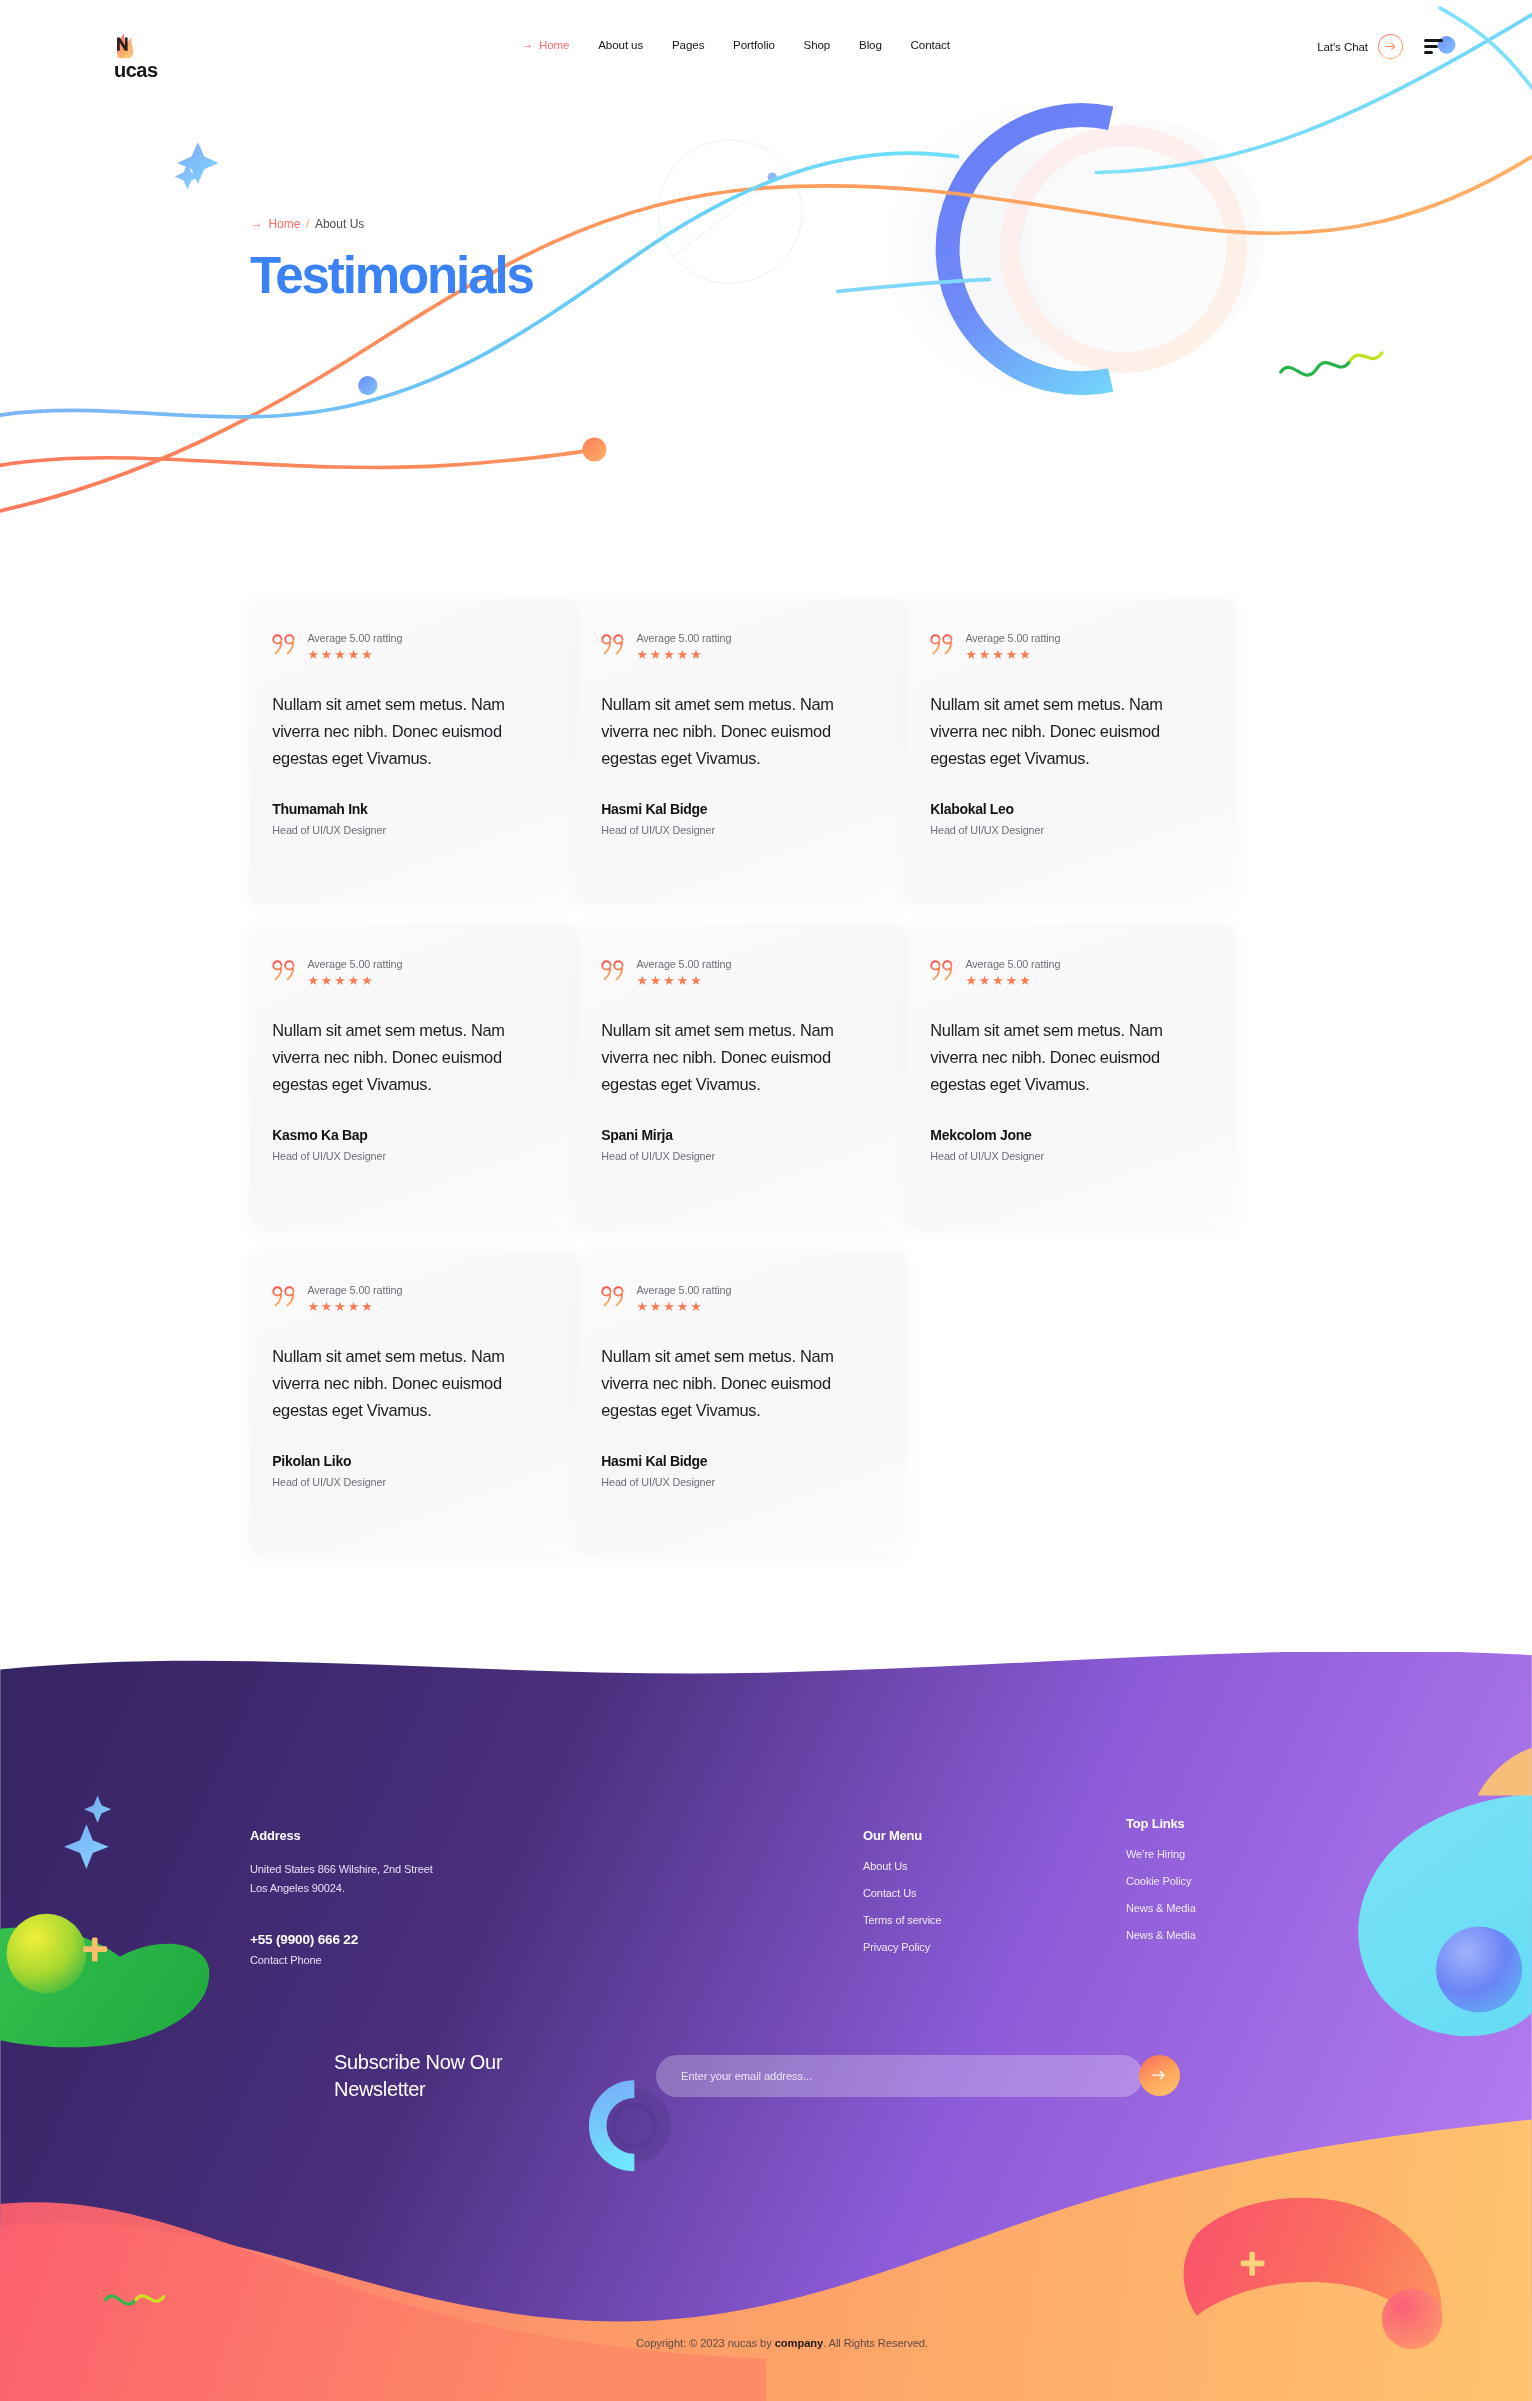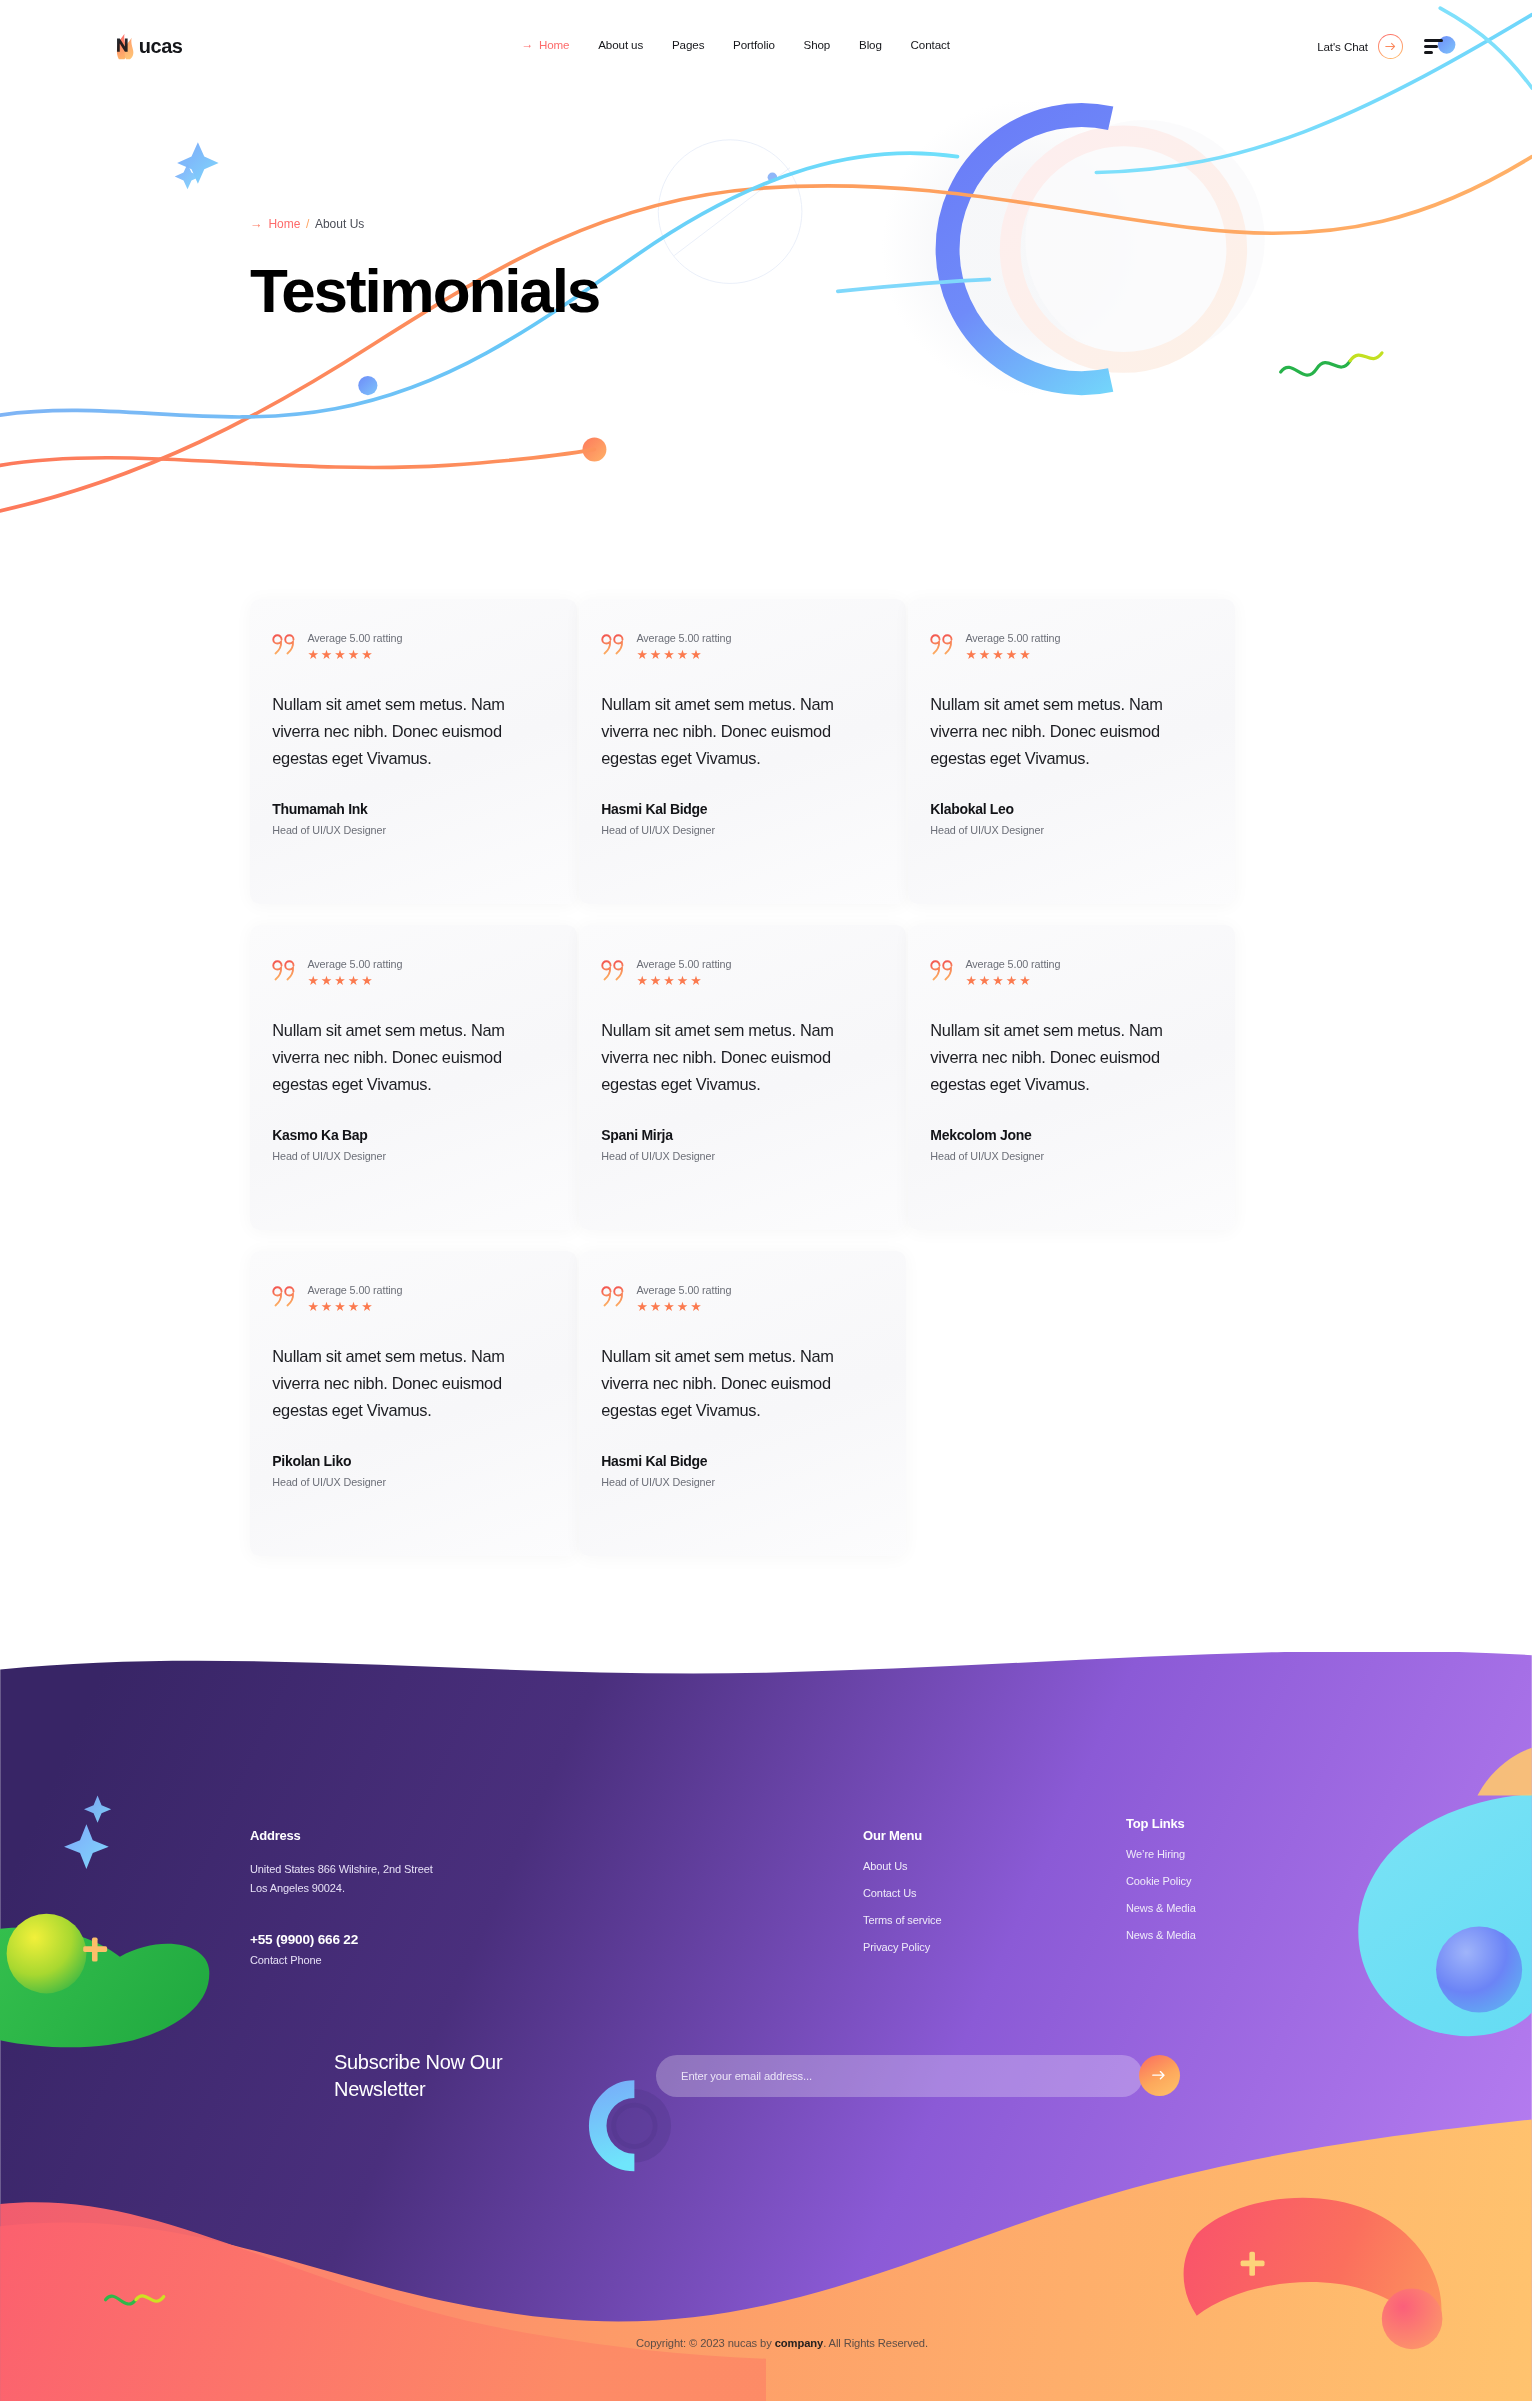--- a/index.html
+++ b/index.html
@@ -10,21 +10,21 @@
     color:#15161a;
     -webkit-font-smoothing:antialiased;
   }
   .page { position:relative; width:1532px; height:2401px; overflow:hidden; background:#fff; }
 
   
   .header {
     position:absolute; top:0; left:0; width:1532px; height:94px;
     display:flex; align-items:center; z-index:40;
   }
-  .logo { position:absolute; left:114px; top:32px; display:flex; align-items:center; height:29px; }
+  .logo { position:absolute; left:114px; top:32px; display:flex; height:29px;flex-direction:column; }
   .logo-mark { position:relative; width:24px; height:27px; margin-right:0.8px; }
   .nav { position:absolute; left:507px; top:38px; display:flex; align-items:center; gap:0; }
   .nav-item {
     font-size:11.6px; color:#15161a; letter-spacing:-0.1px;
     padding:0 14.4px; cursor:pointer; white-space:nowrap;
   }
   .nav-item.active { color:#fd6b6b; display:flex; align-items:center; gap:5.6px; }
   .nav-item.active .arr { font-size:12px; line-height:1; margin-top:-0.8px; }
   .logo-text { font-size:20px; font-weight:bold; letter-spacing:-0.5px; color:#15161a; }
 
@@ -51,23 +51,23 @@
   
   .hero { position:absolute; top:0; left:0; width:1532px; height:527px; overflow:hidden; }
   .hero-deco { position:absolute; inset:0; }
   .hero-content { position:absolute; left:250px; top:217px; z-index:10; }
   .breadcrumb { display:flex; align-items:center; gap:5.6px; font-size:12px; }
   .bc-arrow { color:#fd7b62; font-size:12.8px; line-height:1; }
   .bc-home { color:#fd6b6b; cursor:pointer; }
   .bc-sep { color:#ffa463; }
   .bc-cur { color:#4b4e57; }
   .hero-title {
-    margin-top:29px;
-    font-size:62px; font-weight:bold; letter-spacing:-2.1px;
-    color:#000000; line-height:1;
+    margin-top:19px;
+    font-size:51px; font-weight:bold; letter-spacing:-2.1px;
+    color:#3b82f6; line-height:1;
   }
 
   
   .cards {
     position:absolute; left:250px; top:599px; width:1038px;
     display:flex; flex-wrap:wrap; gap:0px 2px;
   }
   .card {
     width:327px; min-height:305px; padding:32px 22.3px 29px 22.3px;
     background:linear-gradient(160deg,#fbfbfc 0%, #f7f7f9 55%, #fcfcfd 100%);

